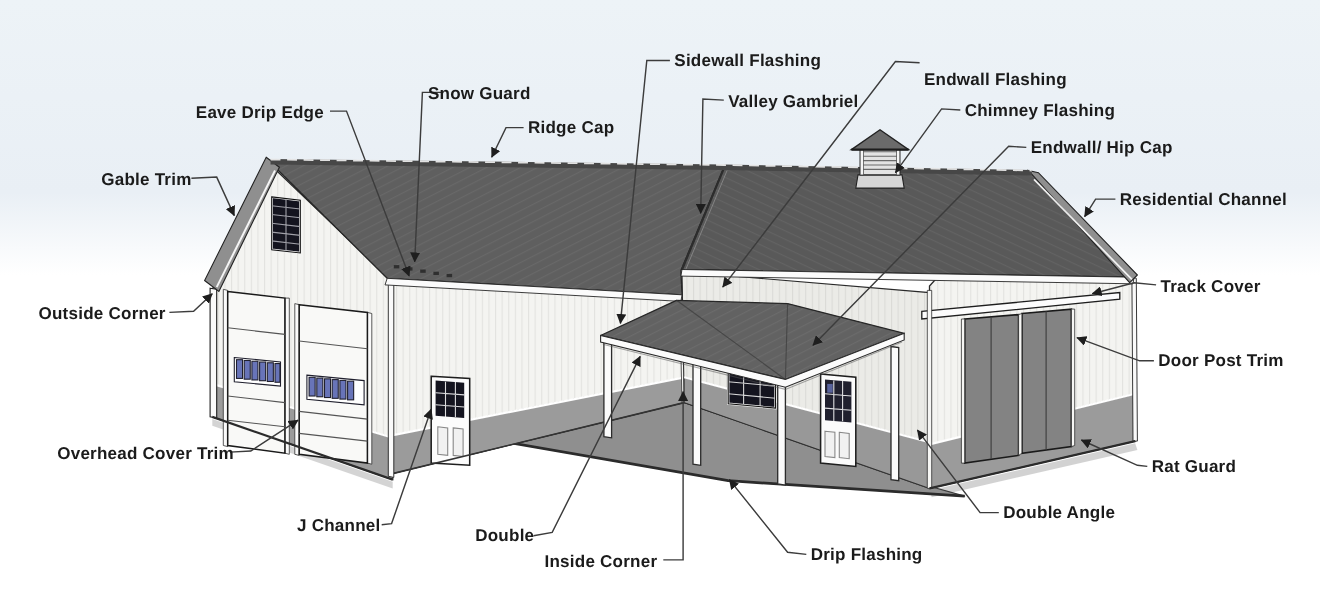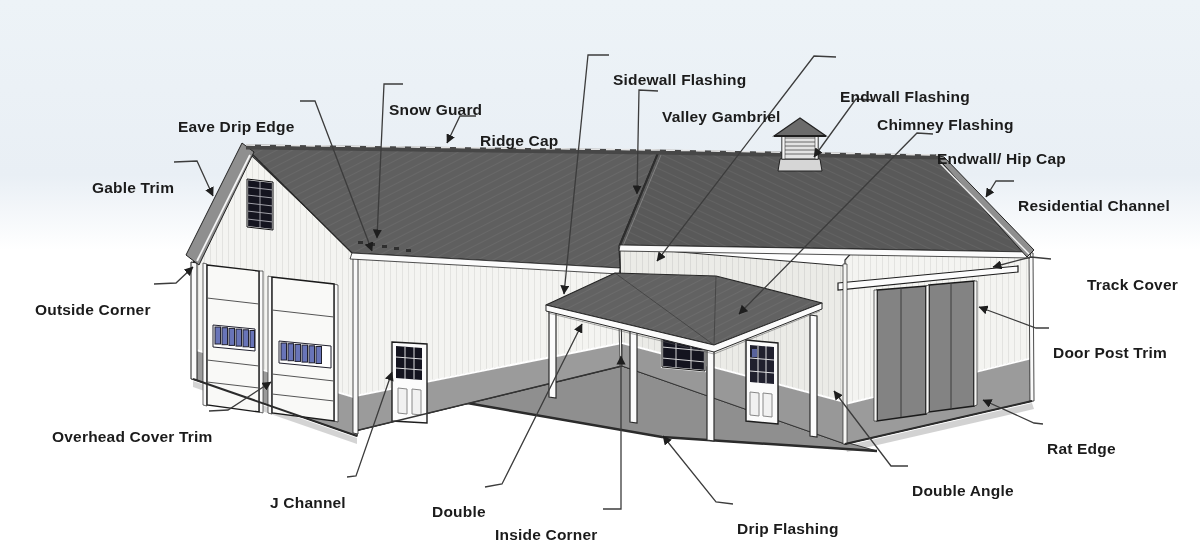--- a/index.html
+++ b/index.html
@@ -6,21 +6,20 @@
   #stage{
     position:relative;width:1200px;height:555px;overflow:hidden;
     background:#ffffff;font-family:"Liberation Sans",sans-serif;
   }
   #stage svg{position:absolute;left:0;top:0;}
   .lbl{
     position:absolute;white-space:nowrap;
     font:700 15.5px "Liberation Sans",sans-serif;
     color:var(--c-label_text,#1b1b1b);
     letter-spacing:.2px;
-    margin-top:24px;
   }
   .leader{fill:none;stroke:var(--c-leader,#3c3c3c);stroke-width:1.3;}
 </style>
 </head>
 <body>
 
 <div id="stage">
 
 <svg width="1200" height="555" viewBox="0 0 1200 555">
   <defs>
@@ -240,23 +239,23 @@
 <div class="lbl" style="left:178px;top:94px">Eave Drip Edge</div>
 <div class="lbl" style="left:389px;top:77px">Snow Guard</div>
 <div class="lbl" style="left:480px;top:108px">Ridge Cap</div>
 <div class="lbl" style="left:613px;top:47px">Sidewall Flashing</div>
 <div class="lbl" style="left:662px;top:84px">Valley Gambriel</div>
 <div class="lbl" style="left:840px;top:64px">Endwall Flashing</div>
 <div class="lbl" style="left:877px;top:92px">Chimney Flashing</div>
 <div class="lbl" style="left:937px;top:126px">Endwall/ Hip Cap</div>
 <div class="lbl" style="left:1018px;top:173px">Residential Channel</div>
 <div class="lbl" style="left:35px;top:277px">Outside Corner</div>
-<div class="lbl" style="left:1087px;top:252px">Track Cover</div>
+<div class="lbl" style="left:1055px;top:252px">Track Cover</div>
 <div class="lbl" style="left:1053px;top:320px">Door Post Trim</div>
 <div class="lbl" style="left:52px;top:404px">Overhead Cover Trim</div>
-<div class="lbl" style="left:1047px;top:416px">Rat Edge</div>
+<div class="lbl" style="left:1047px;top:416px">Rat Guard</div>
 <div class="lbl" style="left:270px;top:470px">J Channel</div>
 <div class="lbl" style="left:432px;top:479px">Double</div>
 <div class="lbl" style="left:495px;top:502px">Inside Corner</div>
 <div class="lbl" style="left:737px;top:496px">Drip Flashing</div>
 <div class="lbl" style="left:912px;top:458px">Double Angle</div>
 
 </div>
 
 </body></html>

